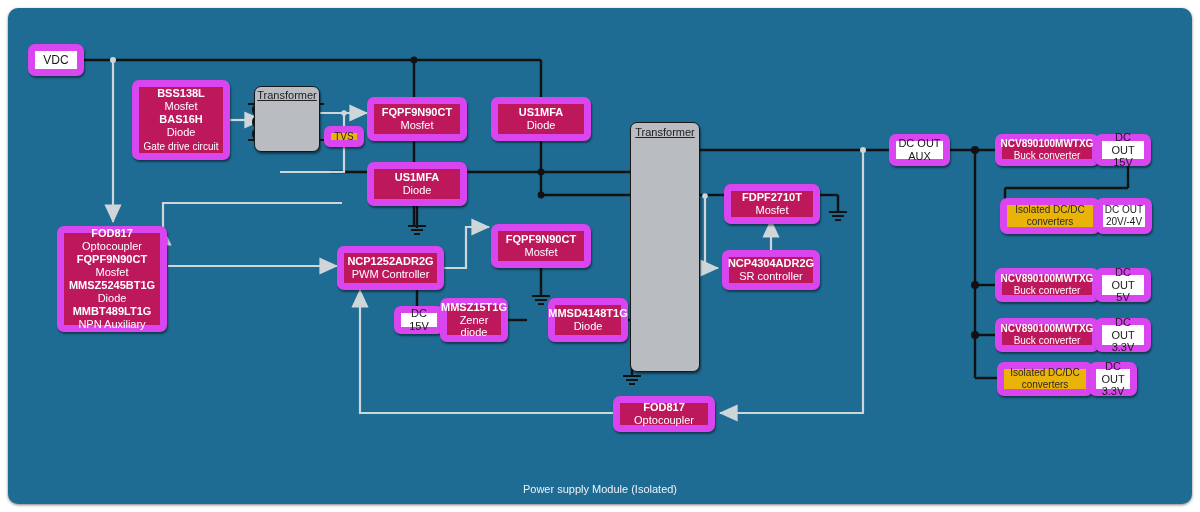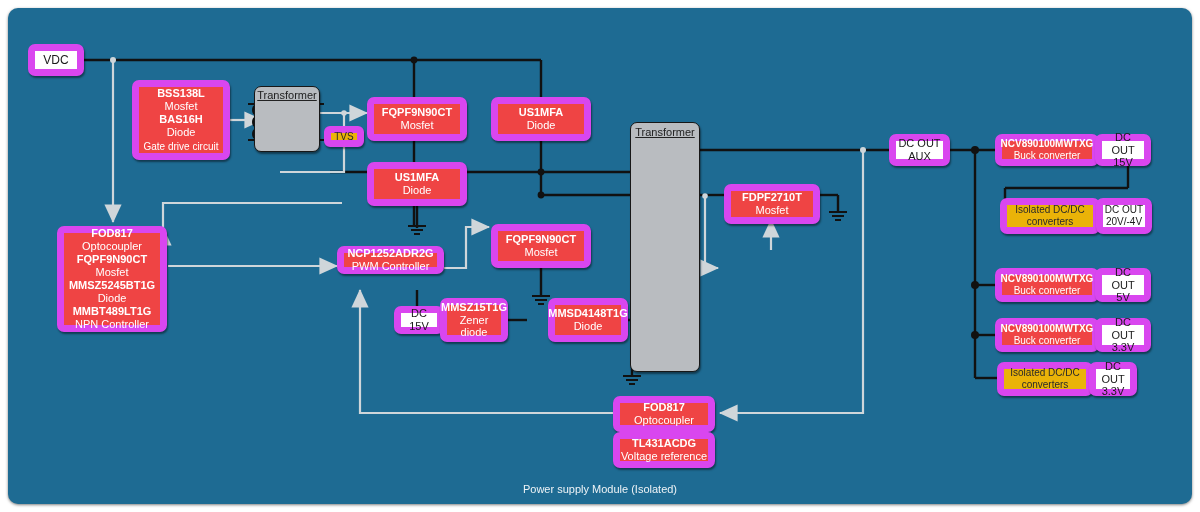--- a/index.html
+++ b/index.html
@@ -5,21 +5,21 @@
   html,body{margin:0;padding:0;background:#ffffff;}
   body{font-family:"Liberation Sans", sans-serif;}
   #stage{position:relative;width:1200px;height:512px;background:#ffffff;overflow:hidden;}
   #canvas{position:absolute;left:8px;top:8px;width:1184px;height:496px;
           background:#1e6b93;border-radius:10px;box-shadow:0 1px 3px rgba(0,0,0,.5);}
   svg.wires{position:absolute;left:0;top:0;width:1200px;height:512px;pointer-events:none;}
   .node{position:absolute;box-sizing:border-box;display:flex;flex-direction:column;
         align-items:center;justify-content:center;text-align:center;
         border:7px solid #d946ef;border-radius:7px;
         box-shadow:1px 2px 2px rgba(0,0,0,.45);line-height:1.18;}
-  .orange{background:#ef4444;color:#ffffff;}
+  .orange{background:#be185d;color:#ffffff;}
   .white{background:#ffffff;color:#1a1a1a;}
   .grey{background:#eab308;color:#2a2a2a;}
   .t-bold{font-weight:bold;}
   .t-reg{font-weight:normal;}
   .fs11{font-size:11px;}
   .fs10{font-size:10px;}
   .fs12{font-size:12px;}
   .xf{position:absolute;box-sizing:border-box;background:#b9bcc0;border:1px solid #171717;
       border-radius:7px;box-shadow:1px 2px 2px rgba(0,0,0,.45);}
   .xf-label{position:absolute;width:100%;text-align:center;font-size:11px;color:#222;text-decoration:underline;}
@@ -199,24 +199,24 @@
   </div>
 
   <div class="node orange fs11" style="left:57px;top:226px;width:110px;height:106px;">
     <span class="t-bold">FOD817</span>
     <span class="t-reg">Optocoupler</span>
     <span class="t-bold">FQPF9N90CT</span>
     <span class="t-reg">Mosfet</span>
     <span class="t-bold">MMSZ5245BT1G</span>
     <span class="t-reg">Diode</span>
     <span class="t-bold">MMBT489LT1G</span>
-    <span class="t-reg">NPN Controller</span>
-  </div>
-
-  <div class="node orange fs11" style="left:337px;top:246px;width:107px;height:28px;">
+    <span class="t-reg">NPN Auxiliary</span>
+  </div>
+
+  <div class="node orange fs11" style="left:337px;top:246px;width:107px;height:44px;">
     <span class="t-bold">NCP1252ADR2G</span>
     <span class="t-reg">PWM Controller</span>
   </div>
 
   <div class="node orange fs11" style="left:491px;top:224px;width:100px;height:44px;">
     <span class="t-bold">FQPF9N90CT</span>
     <span class="t-reg">Mosfet</span>
   </div>
 
   <div class="node white fs11" style="left:394px;top:306px;width:50px;height:28px;">
@@ -231,30 +231,30 @@
   <div class="node orange fs11" style="left:548px;top:298px;width:80px;height:44px;">
     <span class="t-bold">MMSD4148T1G</span>
     <span class="t-reg">Diode</span>
   </div>
 
   <div class="node orange fs11" style="left:724px;top:184px;width:96px;height:40px;">
     <span class="t-bold">FDPF2710T</span>
     <span class="t-reg">Mosfet</span>
   </div>
 
+  <div class="node orange fs11" style="left:722px;top:250px;width:98px;height:40px;">
+    <span class="t-bold">NCP4304ADR2G</span>
+    <span class="t-reg">SR controller</span>
+  </div>
 
   <div class="node orange fs11" style="left:613px;top:396px;width:102px;height:36px;">
     <span class="t-bold">FOD817</span>
     <span class="t-reg">Optocoupler</span>
   </div>
 
-  <div class="node orange fs11" style="left:613px;top:432px;width:102px;height:36px;">
-    <span class="t-bold">TL431ACDG</span>
-    <span class="t-reg">Voltage reference</span>
-  </div>
 
   <div class="node white fs11" style="left:889px;top:134px;width:61px;height:32px;">
     <span class="t-reg">DC OUT</span>
     <span class="t-reg">AUX</span>
   </div>
 
   <div class="node orange fs10" style="left:995px;top:134px;width:104px;height:32px;">
     <span class="t-bold">NCV890100MWTXG</span>
     <span class="t-reg">Buck converter</span>
   </div>

